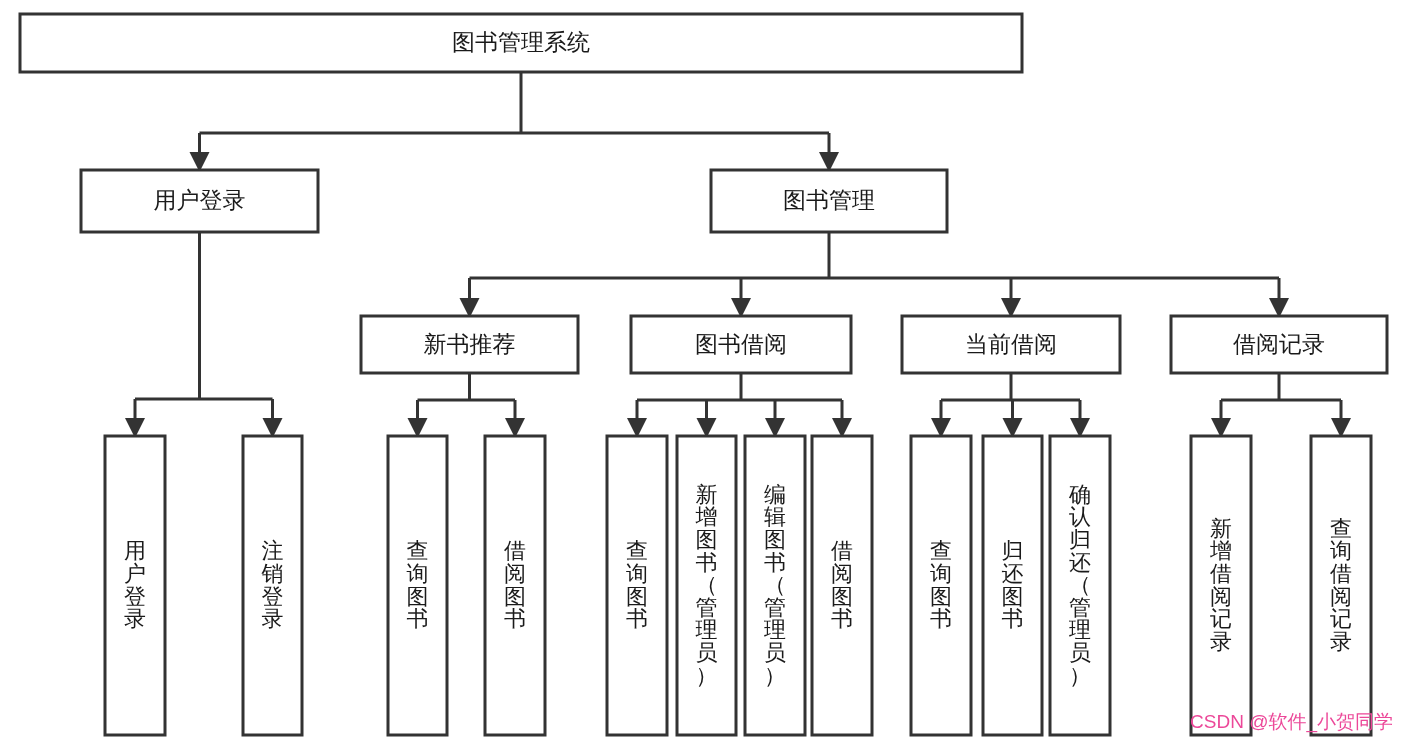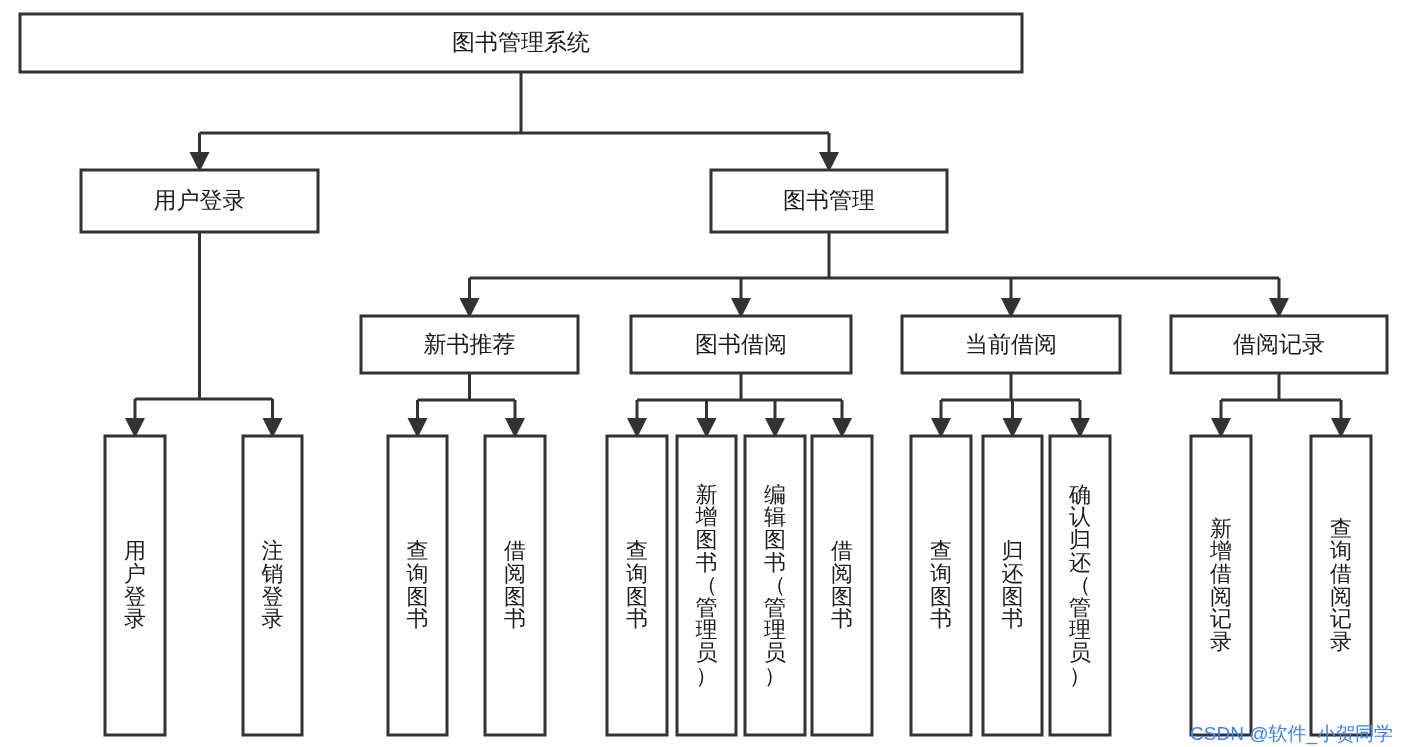--- a/index.html
+++ b/index.html
@@ -63,24 +63,24 @@
     white-space: pre;
     pointer-events: none;
     letter-spacing: 0;
   }
   .vlabel span {
     display: block;
   }
   .watermark {
     position: absolute;
     right: 12px;
-    bottom: 0;
+    bottom: 12px;
     font-family: "Liberation Sans", "DejaVu Sans", sans-serif;
     font-size: 19px;
-    color: #3b82f6;
+    color: #ec4899;
     white-space: nowrap;
   }
 </style>
 </head>
 <body>
 
 <div id="diagram-root">
 
   <svg class="flow" viewBox="0 0 1405 747">
 

